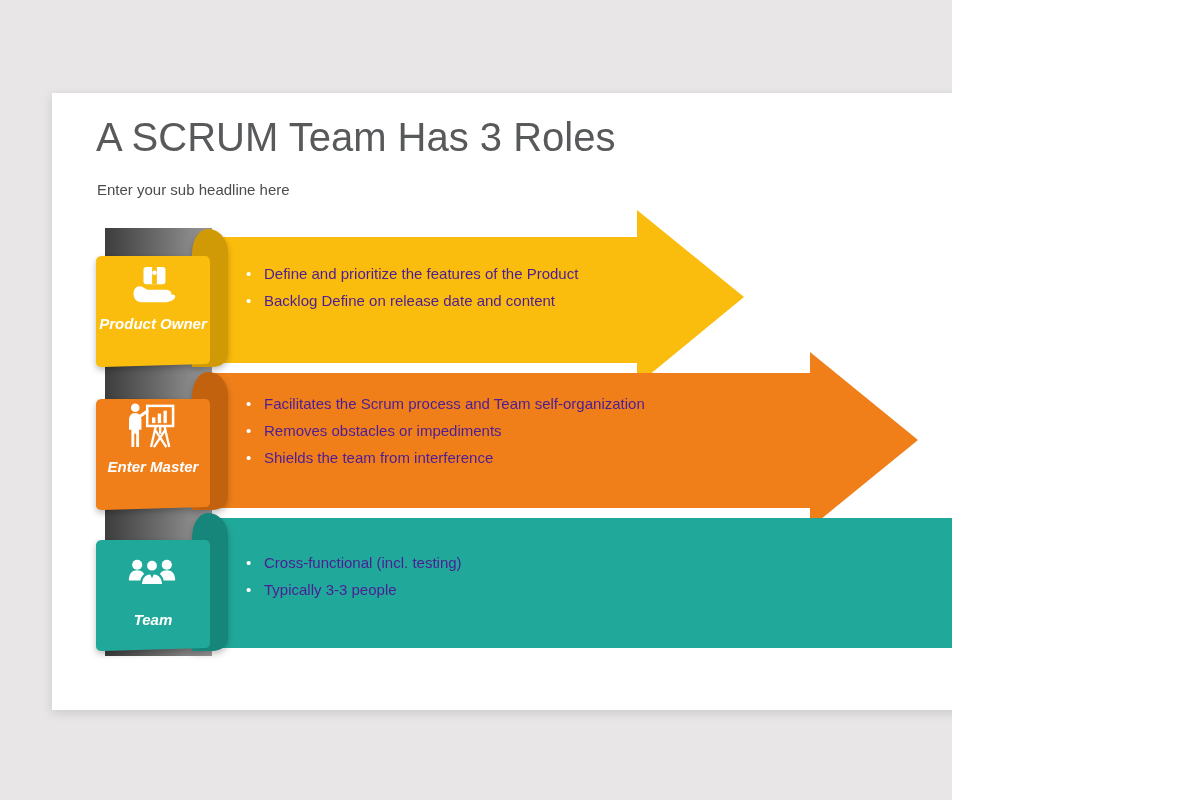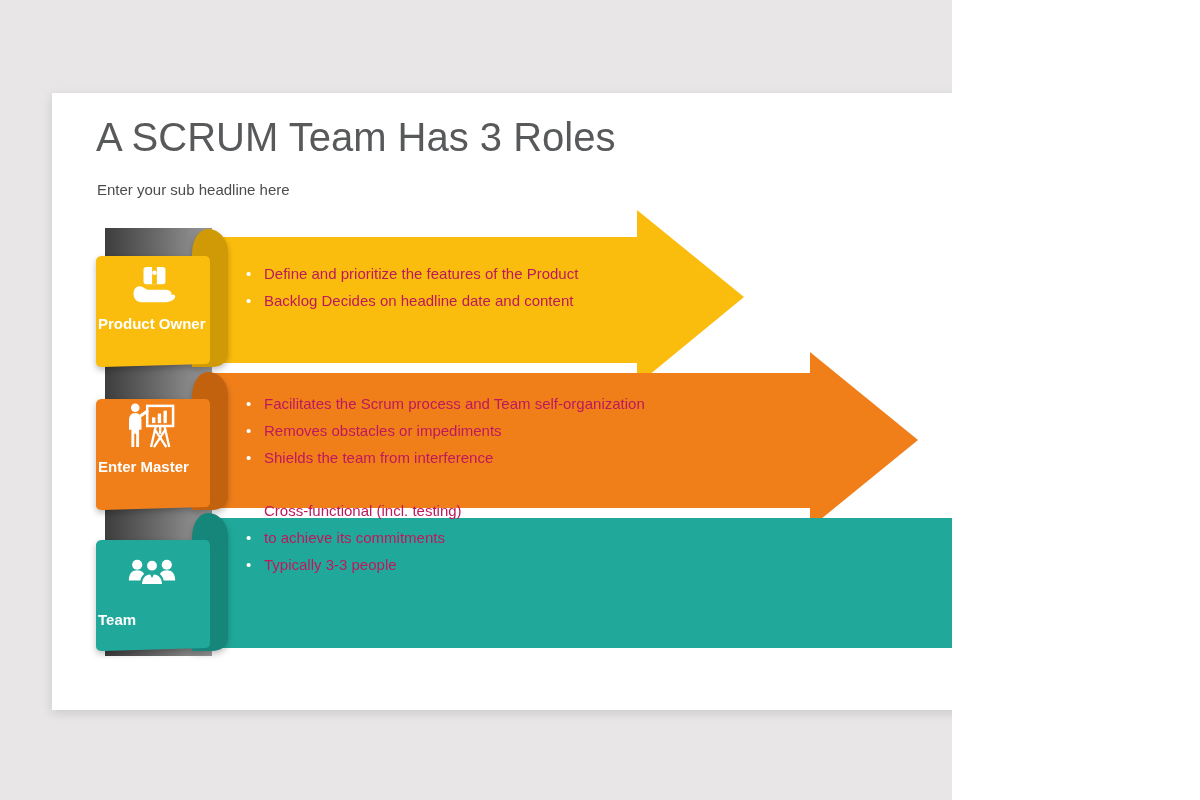--- a/index.html
+++ b/index.html
@@ -23,40 +23,40 @@
     font-size:15px; color:#4C4C4C; z-index:5;margin-top:8px;
   }
   .spine {
     position:absolute; left:105px; top:228px; width:107px; height:428px;
     background:linear-gradient(90deg,#3D3D3D 0%,#6B6B6B 50%,#9C9C9C 100%);
     z-index:1;
   }
   .arrow { position:absolute; z-index:2; }
   .bullets {
     position:absolute; z-index:4; list-style:none;
-    color:#be185d; font-size:15px; line-height:27px;
+    color:#4c1d95; font-size:15px; line-height:27px;
   }
   .bullets li { position:relative; padding-left:24px; }
   .bullets li::before {
     content:"\2022"; position:absolute; left:6px; top:0;
     font-size:15px; color:#FFFFFF;
   }
   .tab { position:absolute; z-index:3; filter:drop-shadow(0 3px 3px rgba(0,0,0,0.25)); }
   .tab-icon { position:absolute; z-index:4; }
   .tab-label {
-    position:absolute; z-index:4; width:110px; 
-    color:#FFFFFF; font-size:15px; font-weight:700; line-height:21px;
+    position:absolute; z-index:4; width:110px; text-align:center;
+    color:#FFFFFF; font-size:15px; font-weight:700; line-height:21px;font-style:italic;
   }
   
   .arrow-1 { left:210px; top:210px; }
   .arrow-2 { left:210px; top:352px; }
   .arrow-3 { left:210px; top:495px; }
   .bullets-1 { left:240px; top:237px; width:420px; padding-top:23px; }
   .bullets-2 { left:240px; top:363px; width:460px; padding-top:27px; }
-  .bullets-3 { left:240px; top:496px; width:560px; padding-top:1px; }
+  .bullets-3 { left:240px; top:548px; width:560px; padding-top:1px; }
   .tab-1 { left:95px; top:229px; }
   .tab-2 { left:95px; top:372px; }
   .tab-3 { left:95px; top:513px; }
   .icon-1 { left:131px; top:266px; }
   .icon-2 { left:127px; top:403px; }
   .icon-3 { left:127px; top:556px; }
   .label-1 { left:98px; top:313px; }
   .label-2 { left:98px; top:456px; }
   .label-3 { left:98px; top:609px; }
 </style>
@@ -70,21 +70,21 @@
   <p class="subtitle">Enter your sub headline here</p>
 
   <div class="spine"></div>
 
   <svg class="arrow arrow-1" width="535" height="175" viewBox="0 0 535 175">
     <polygon points="0,27 427,27 427,0 534,87 427,175 427,153 0,153" fill="#FBBD0D"></polygon>
   </svg>
 
   <ul class="bullets bullets-1">
     <li><span>Define and prioritize the features of the Product</span></li>
-    <li><span>Backlog Decides on headline date and content</span></li>
+    <li><span>Backlog Define on release date and content</span></li>
   </ul>
 
   <svg class="tab tab-1" width="134" height="142" viewBox="0 0 134 142">
     <path d="M 97,26 C 97,9 105,0 113,0 C 124,0 133,10 133,24 L 133,123 C 133,133 126,138 117,138 L 97,138 Z" fill="#D09A07"></path>
     <path d="M 1,33 C 1,28 4,27 8,27 L 110,27 C 113,27 115,29 115,33 L 115,130 C 115,133 113,135 110,135 L 8,138 C 4,138 1,137 1,133 Z" fill="#FBBD0D"></path>
   </svg>
 
   <svg class="tab-icon icon-1" width="46" height="42" viewBox="0 0 48 44">
     <rect x="13" y="1" width="23" height="18" rx="3" fill="#FFFFFF"></rect>
     <rect x="22" y="1" width="5" height="18" fill="#FBBD0D"></rect>
@@ -119,21 +119,20 @@
     <path d="M 34.5,24 L 34.5,32 M 30,24 L 25,46 M 39,24 L 44,46 M 28.5,27 L 41,46 M 40.5,27 L 28,46" stroke="#FFFFFF" stroke-width="2.4" fill="none"></path>
   </svg>
   <div class="tab-label label-2">Enter Master</div>
 
   <svg class="arrow arrow-3" width="891" height="173" viewBox="0 0 891 173">
     <polygon points="0,23 782,23 782,0 890,85 782,173 782,153 0,153" fill="#20A99A"></polygon>
   </svg>
 
   <ul class="bullets bullets-3">
     <li><span>Cross-functional (incl. testing)</span></li>
-    <li><span>to achieve its commitments</span></li>
     <li><span>Typically 3-3 people</span></li>
   </ul>
 
   <svg class="tab tab-3" width="134" height="142" viewBox="0 0 134 142">
     <path d="M 97,26 C 97,9 105,0 113,0 C 124,0 133,10 133,24 L 133,123 C 133,133 126,138 117,138 L 97,138 Z" fill="#16857A"></path>
     <path d="M 1,33 C 1,28 4,27 8,27 L 110,27 C 113,27 115,29 115,33 L 115,130 C 115,133 113,135 110,135 L 8,138 C 4,138 1,137 1,133 Z" fill="#20A99A"></path>
   </svg>
 
   <svg class="tab-icon icon-3" width="50" height="36" viewBox="0 0 54 38">
     <circle cx="11" cy="9" r="5.5" fill="#FFFFFF"></circle>

